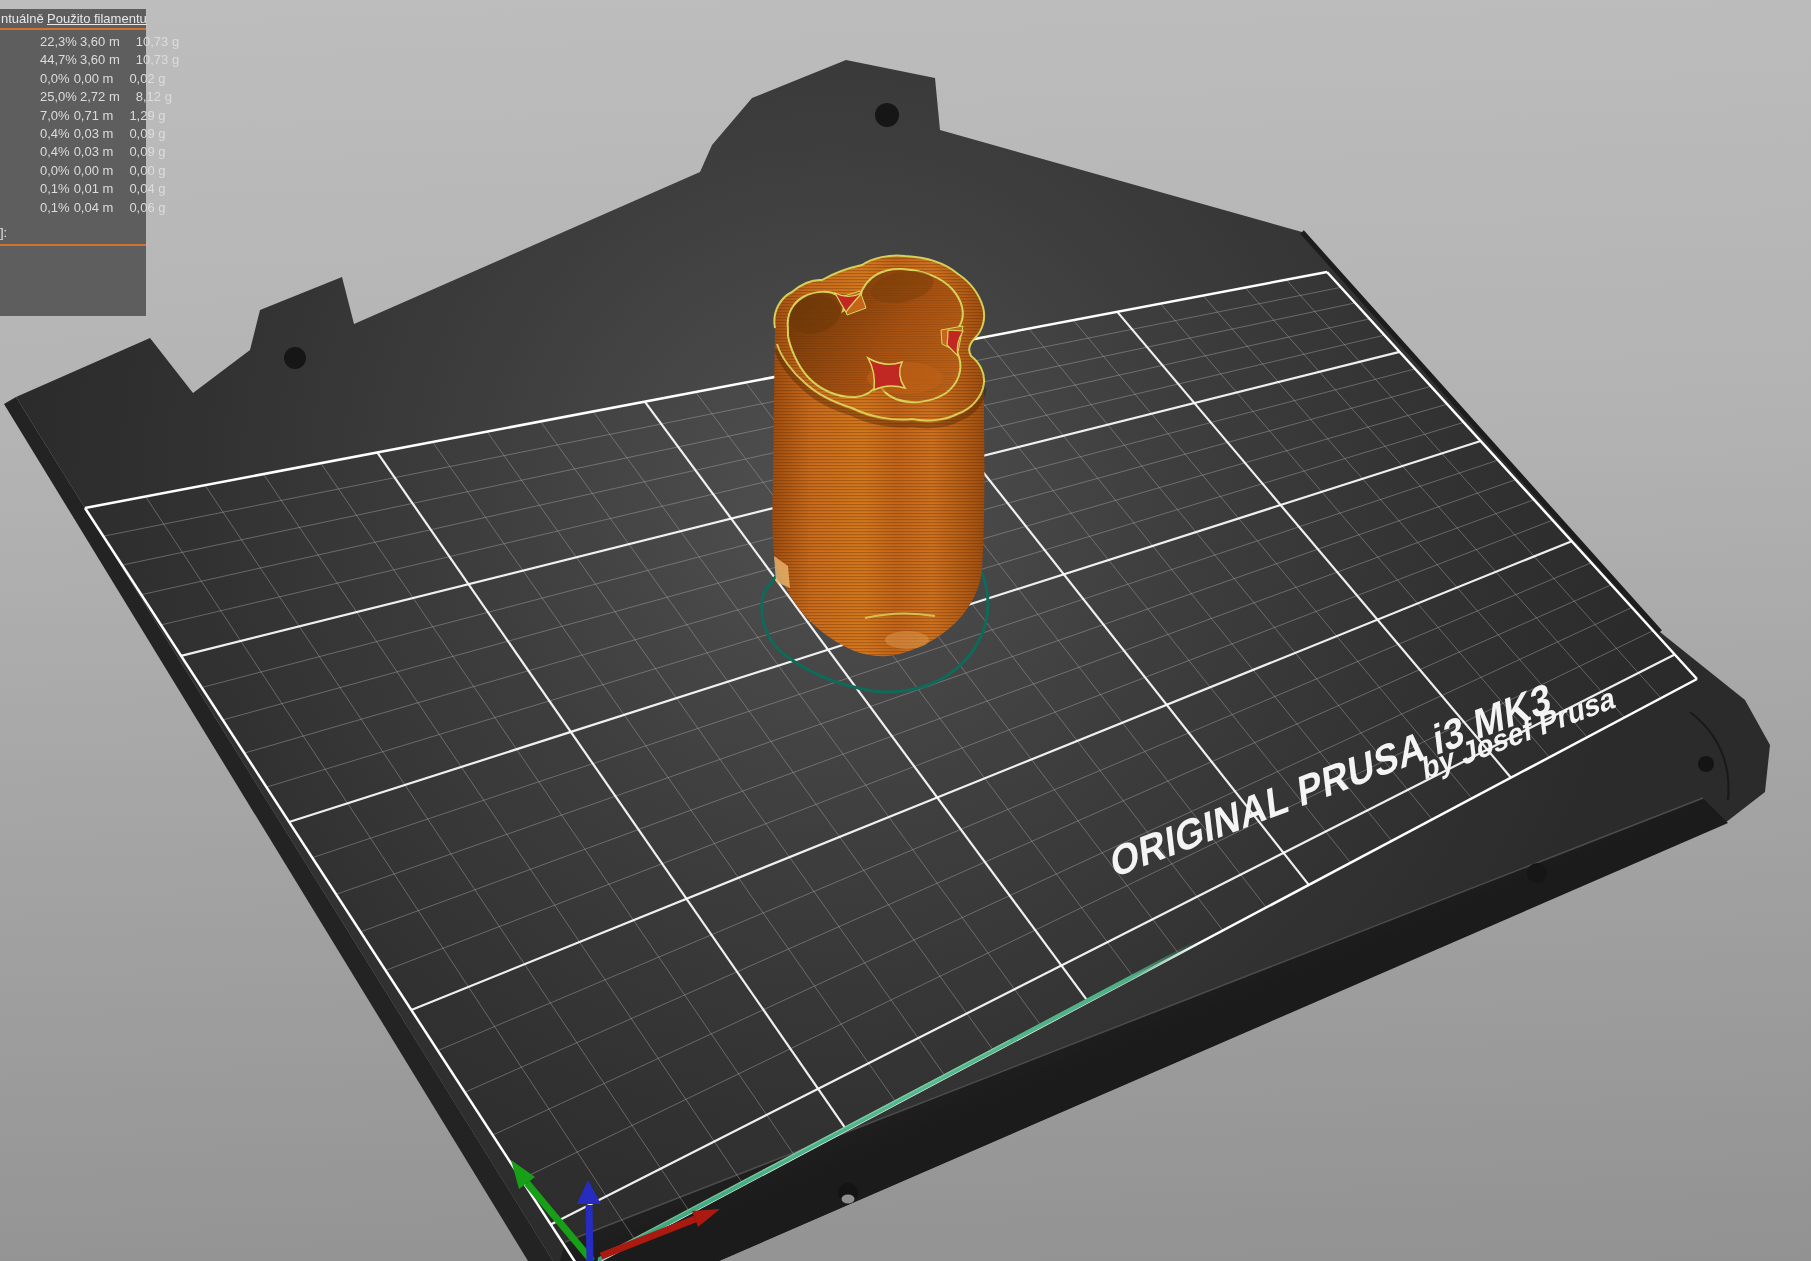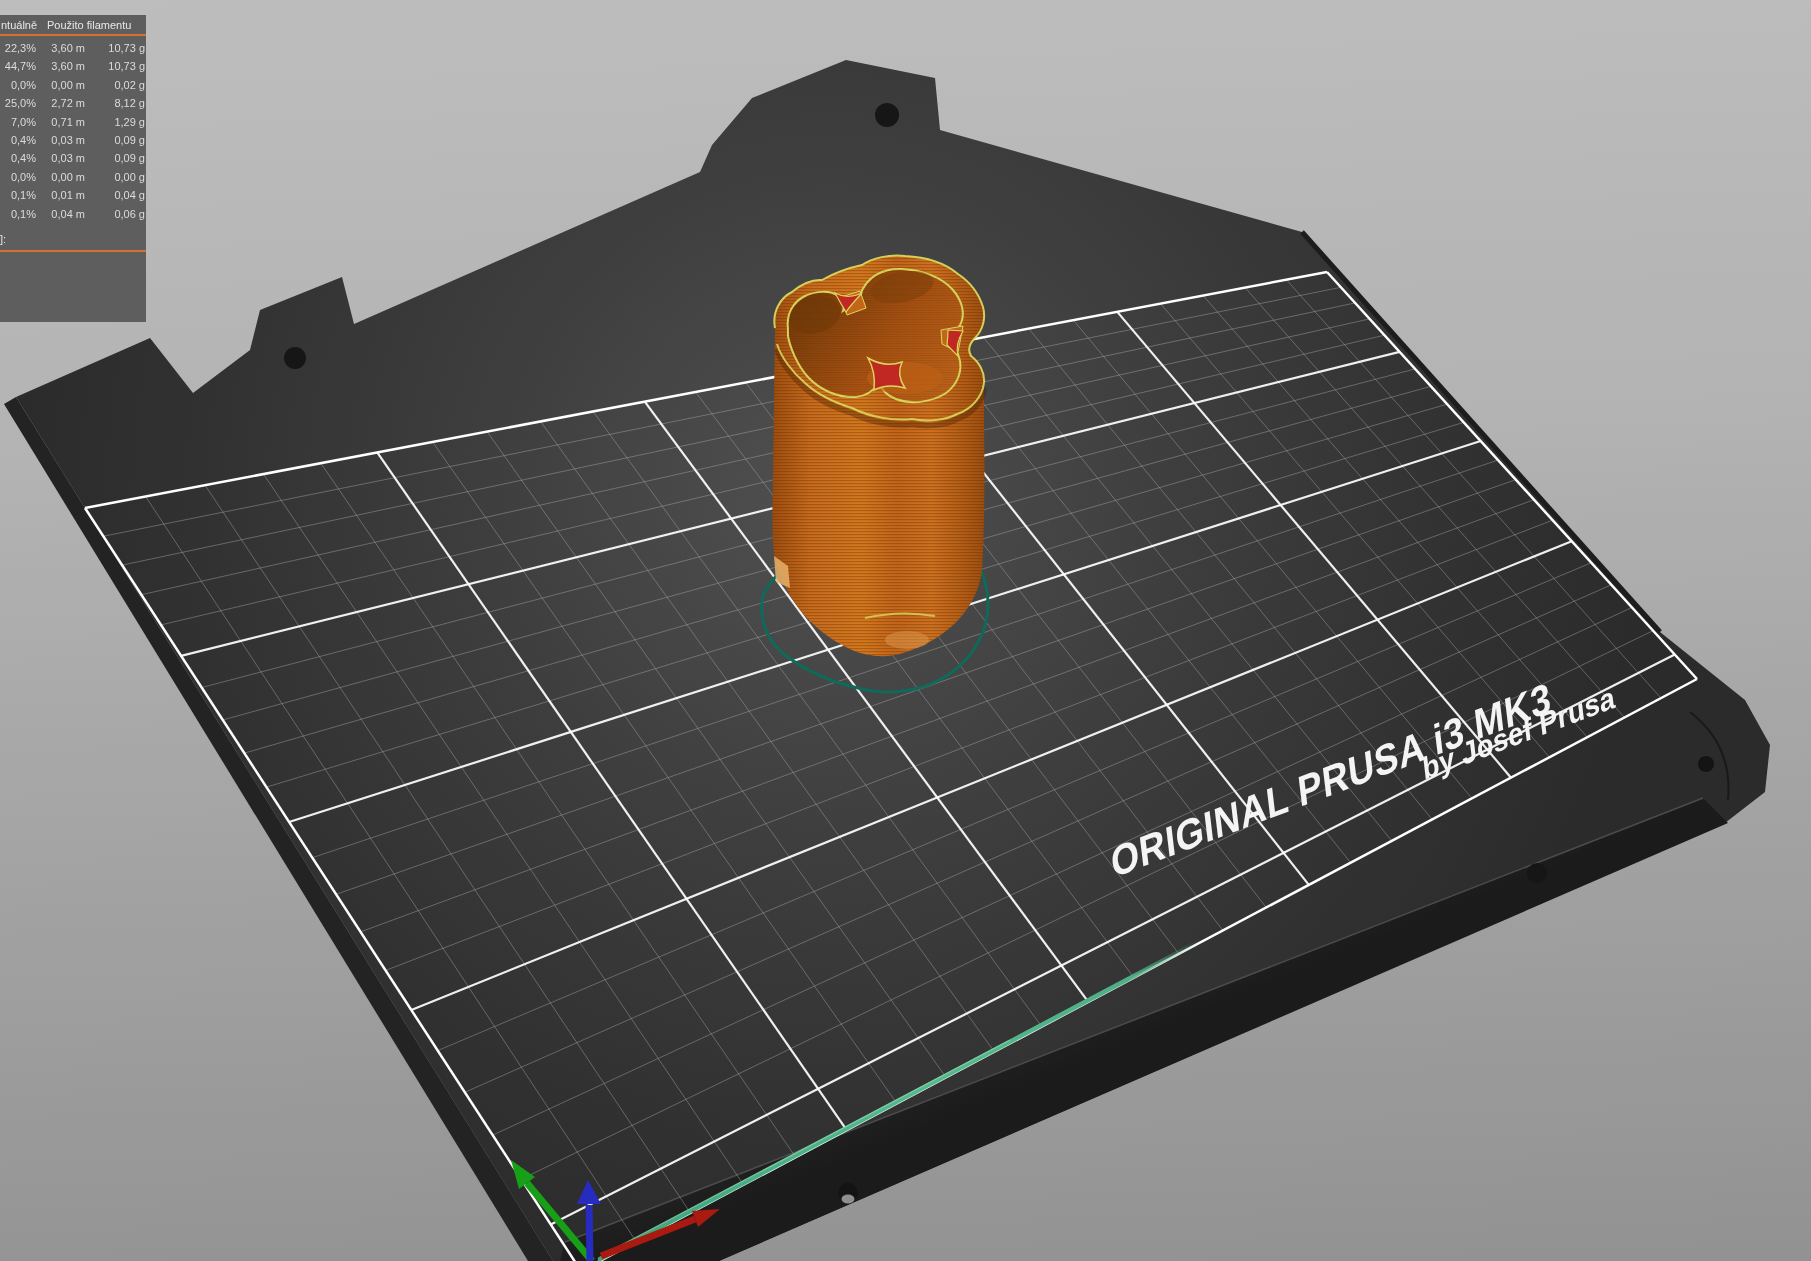--- a/index.html
+++ b/index.html
@@ -4,29 +4,29 @@
 <style>
   html,body{margin:0;padding:0;}
   body{
     width:1811px;height:1261px;overflow:hidden;position:relative;
     font-family:"Liberation Sans",sans-serif;
     background:linear-gradient(178deg,#bdbdbd 0%,#b3b3b3 35%,#a2a2a2 68%,#929292 100%);
   }
   #viewport{position:absolute;left:0;top:0;}
   
   .legend{
-    position:absolute;left:0;top:15px;width:146px;height:307px;
+    position:absolute;left:0;top:9px;width:146px;height:307px;
     background:#5e5e5e;z-index:5;color:#dcdcdc;
-    font-size:11px;line-height:18.4px;
+    font-size:13px;line-height:18.4px;
   }
   .legend-header{position:relative;height:19px;border-bottom:2px solid #d2722e;}
   .legend-header span{position:absolute;top:1px;color:#e8e8e8;white-space:nowrap;}
   .legend-header .h1{left:1px;}
-  .legend-header .h2{left:47px;}
-  .legend-rows{padding-top:3px;}
+  .legend-header .h2{left:47px;text-decoration:underline;}
+  .legend-rows{padding-top:3px;padding-left:40px;}
   .legend-row{display:flex;height:18.4px;white-space:nowrap;}
   .legend-row span{display:inline-block;text-align:right;}
   .legend-row .c1{width:36px;}
   .legend-row .c2{width:45px;margin-left:4px;}
   .legend-row .c3{width:44px;margin-left:16px;}
   .legend-footer{margin-top:7px;height:20px;padding-left:0px;color:#e2e2e2;}
   .legend-rule2{border-top:2px solid #d2722e;}
   .brand{font-weight:bold;fill:#f4f4f4;}
 </style>
 </head>

